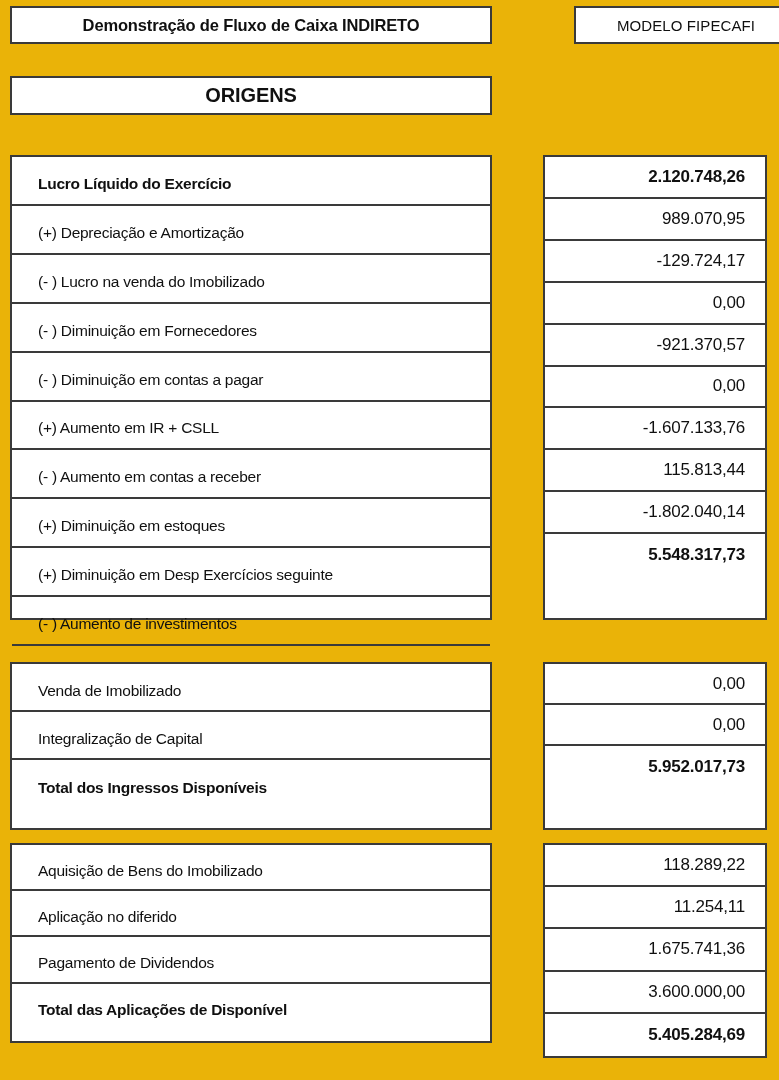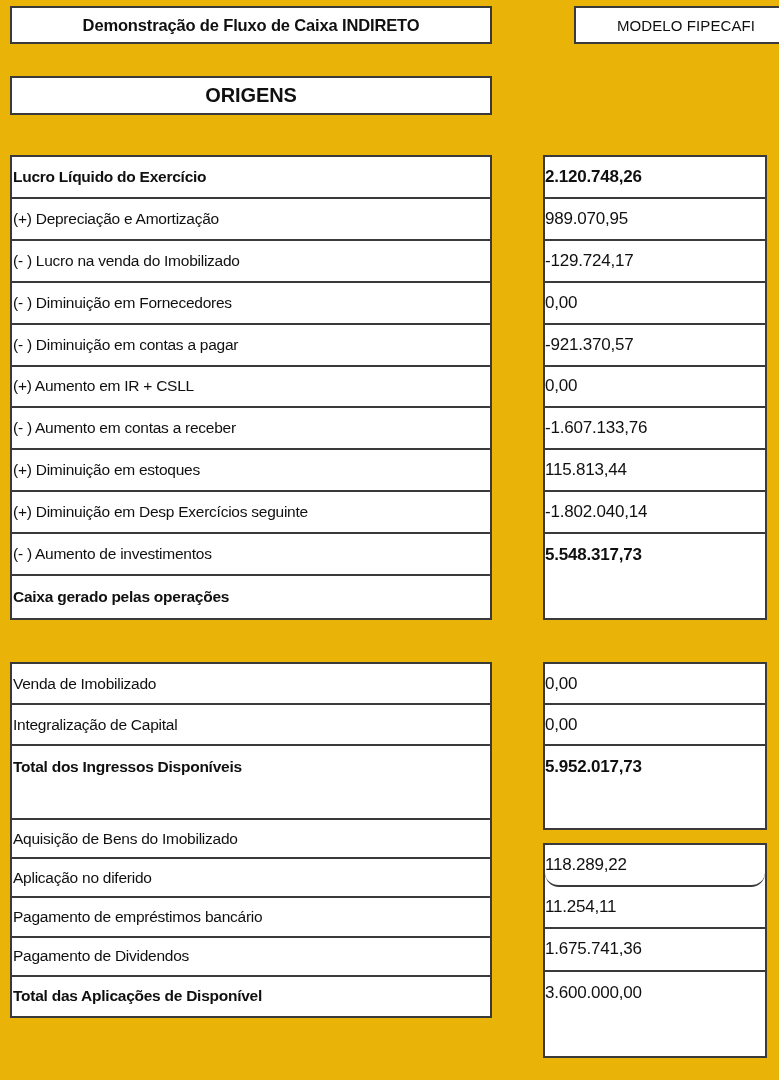--- a/index.html
+++ b/index.html
@@ -106,47 +106,49 @@
     border-bottom: 2px solid #3a3a3a;
     display: flex;
     align-items: center;
     overflow: hidden;
   }
   .cell:last-child {
     border-bottom: none;
   }
 
   .label-col .cell {
-    padding-left: 1px;
+    padding-left: 26px;
     justify-content: flex-start;
+    margin-top: 7px;
   }
   .label-col .cell .txt {
     font-size: 15.5px;
     letter-spacing: -0.25px;
     white-space: nowrap;
   }
   .value-col .cell {
-    padding-right: 6px;
+    padding-right: 20px;
+    justify-content: flex-end;
   }
   .value-col .cell .txt {
     font-size: 17px;
     letter-spacing: -0.2px;
     white-space: nowrap;
   }
 
   .cell.bold .txt {
     font-weight: bold;
   }
 
   
   #block-origens-labels  { top: 155px; height: 465px; }
   #block-origens-values  { top: 155px; height: 465px; }
   #block-ingressos-labels{ top: 662px; height: 168px; }
   #block-ingressos-values{ top: 662px; height: 168px; }
-  #block-aplicacoes-labels{ top: 818px; height: 200px; }
+  #block-aplicacoes-labels{ top: 843px; height: 200px; }
   #block-aplicacoes-values{ top: 843px; height: 215px; }
 </style>
 </head>
 <body>
 
 <div class="sheet">
 
   <div class="box title-box">
     <span class="txt">Demonstração de Fluxo de Caixa INDIRETO</span>
   </div>
@@ -251,37 +253,37 @@
     </div>
 
   <div class="label-col" id="block-aplicacoes-labels">
       <div class="cell" style="height: 20%;">
         <span class="txt">Aquisição de Bens do Imobilizado</span>
       </div>
       <div class="cell" style="height: 20%;">
         <span class="txt">Aplicação no diferido</span>
       </div>
       <div class="cell" style="height: 20%;">
-        <span class="txt">Pagamento de empréstimos bancário</span>
-      </div>
-      <div class="cell" style="height: 20%;">
         <span class="txt">Pagamento de Dividendos</span>
       </div>
       <div class="cell bold" style="height: 20%;">
         <span class="txt">Total das Aplicações de Disponível</span>
       </div>
     </div>
   <div class="value-col" id="block-aplicacoes-values">
-      <div class="cell" style="height: 20%; border-radius: 14px;">
+      <div class="cell" style="height: 20%;">
         <span class="txt">118.289,22</span>
       </div>
       <div class="cell" style="height: 20%;">
         <span class="txt">11.254,11</span>
       </div>
       <div class="cell" style="height: 20%;">
         <span class="txt">1.675.741,36</span>
       </div>
       <div class="cell" style="height: 20%;">
         <span class="txt">3.600.000,00</span>
       </div>
+      <div class="cell bold" style="height: 20%;">
+        <span class="txt">5.405.284,69</span>
+      </div>
     </div>
 
 </div>
 
 </body></html>

